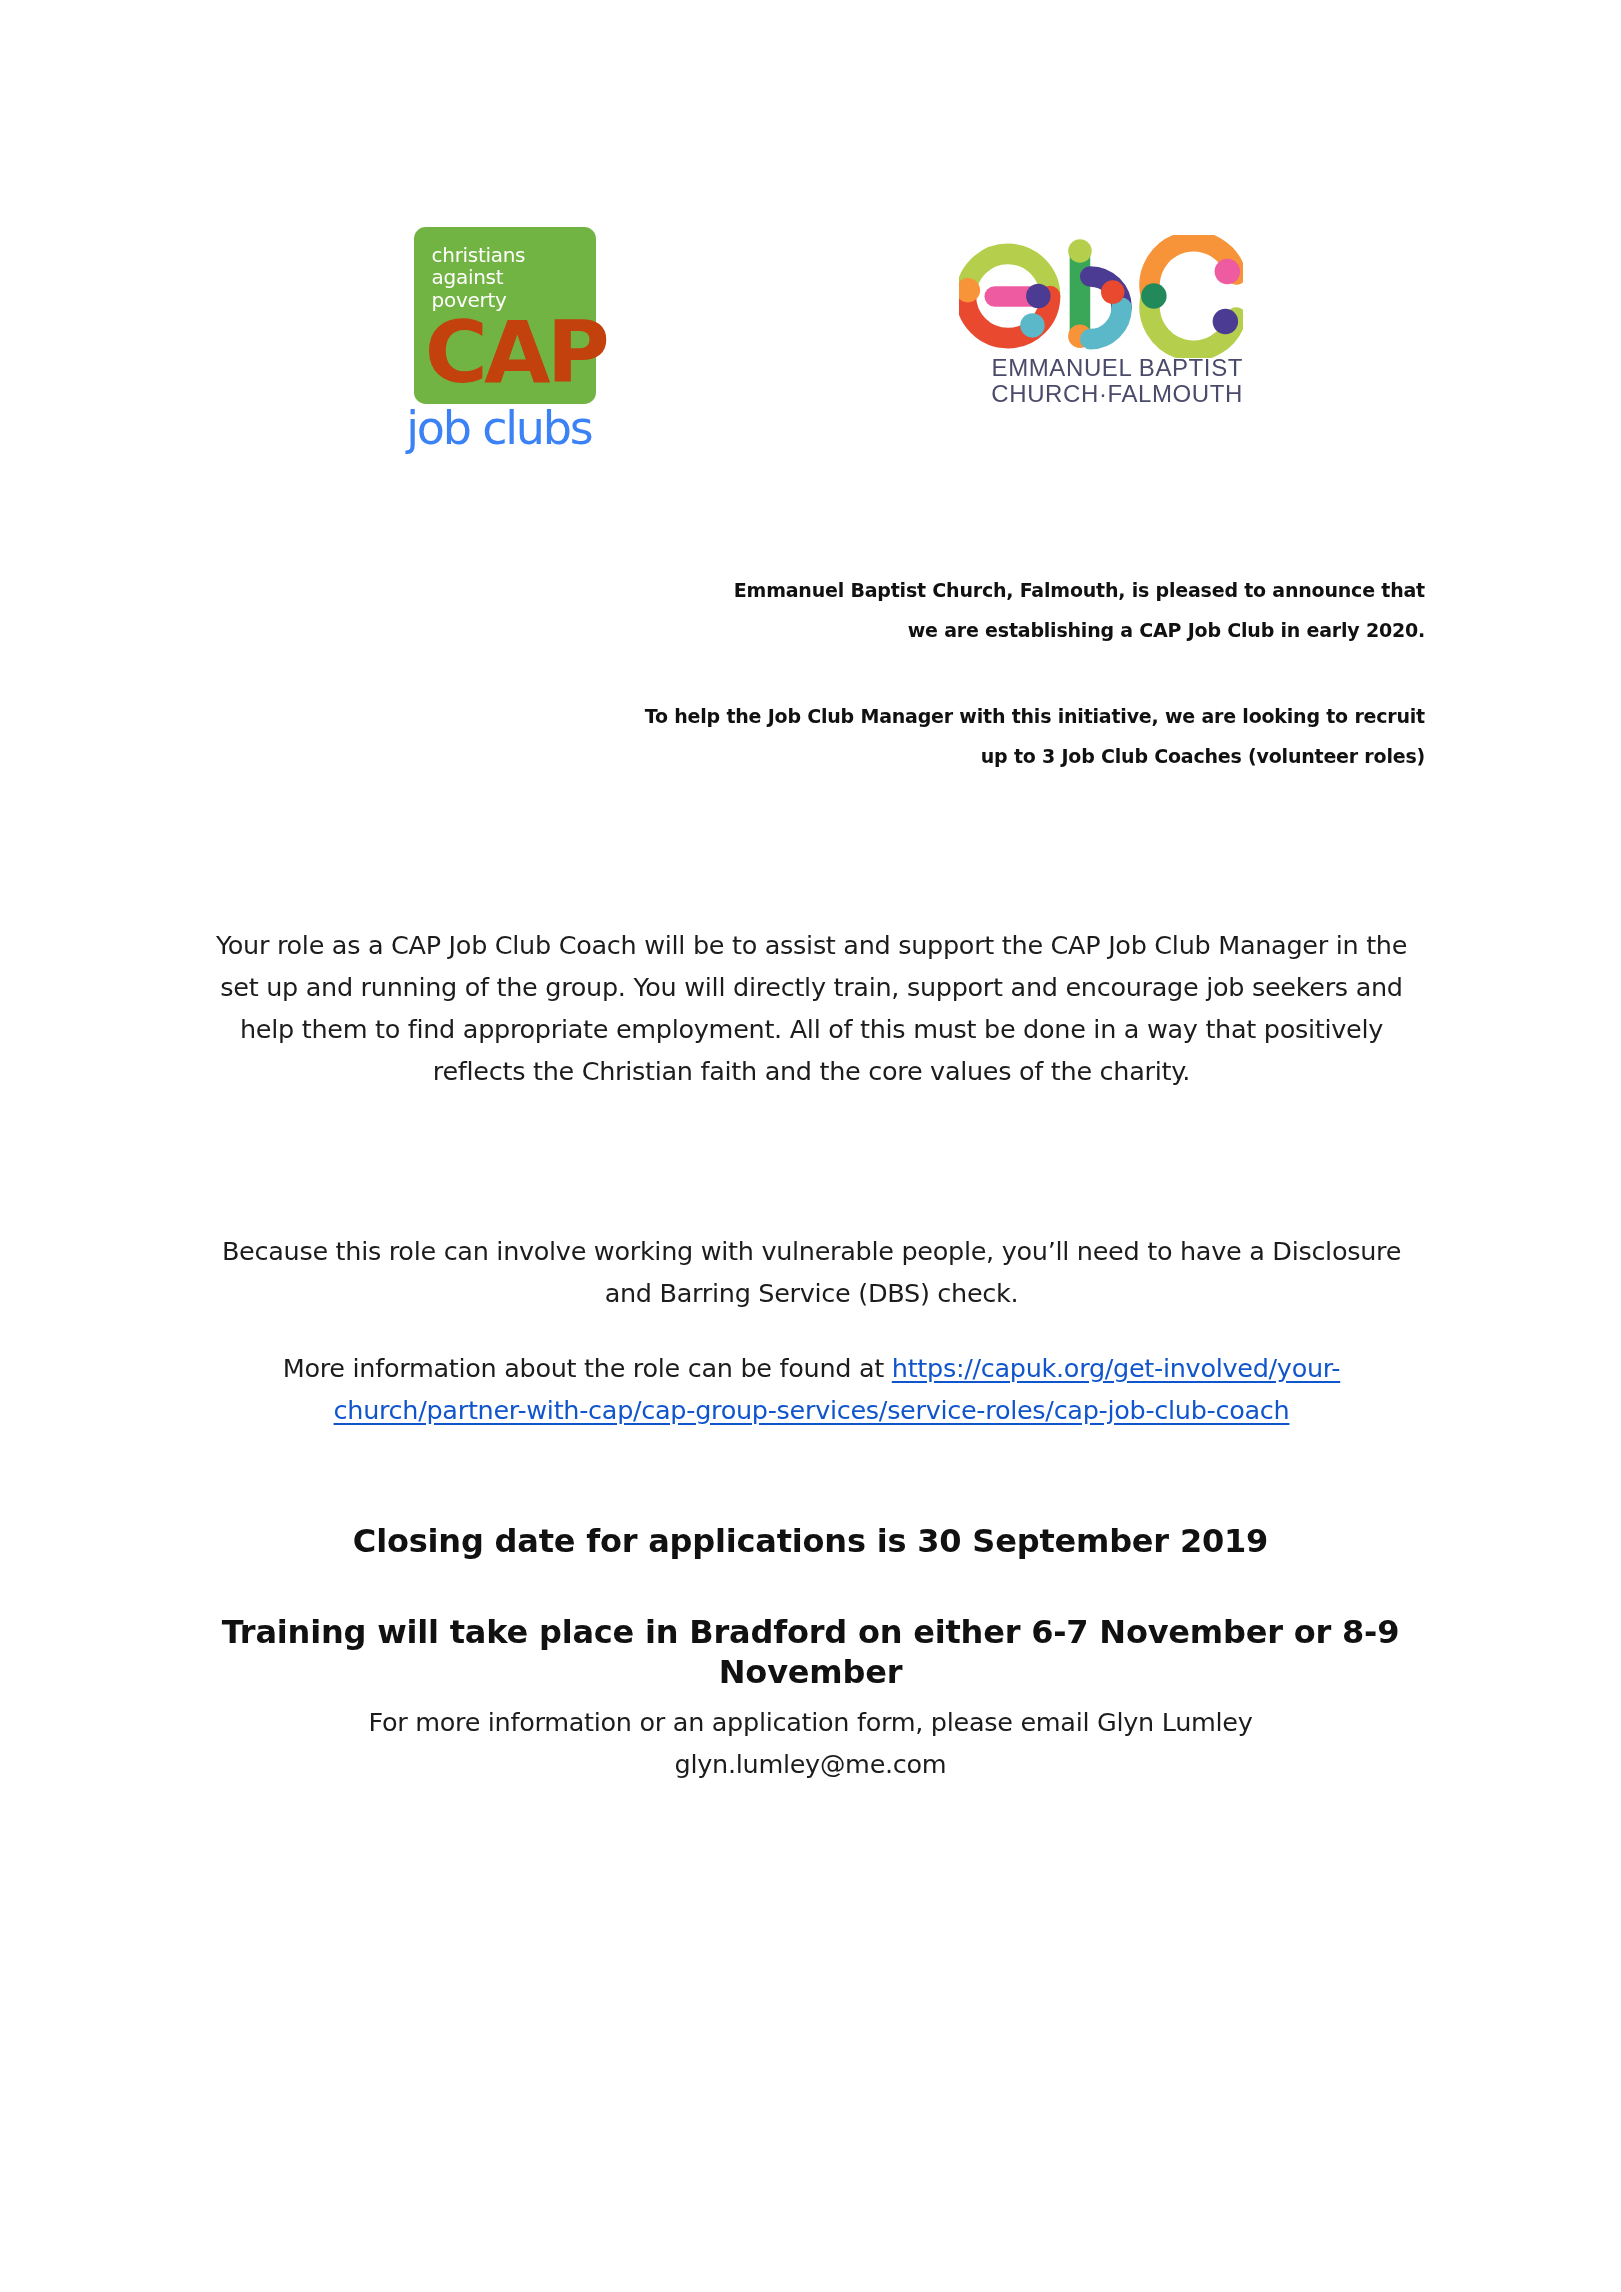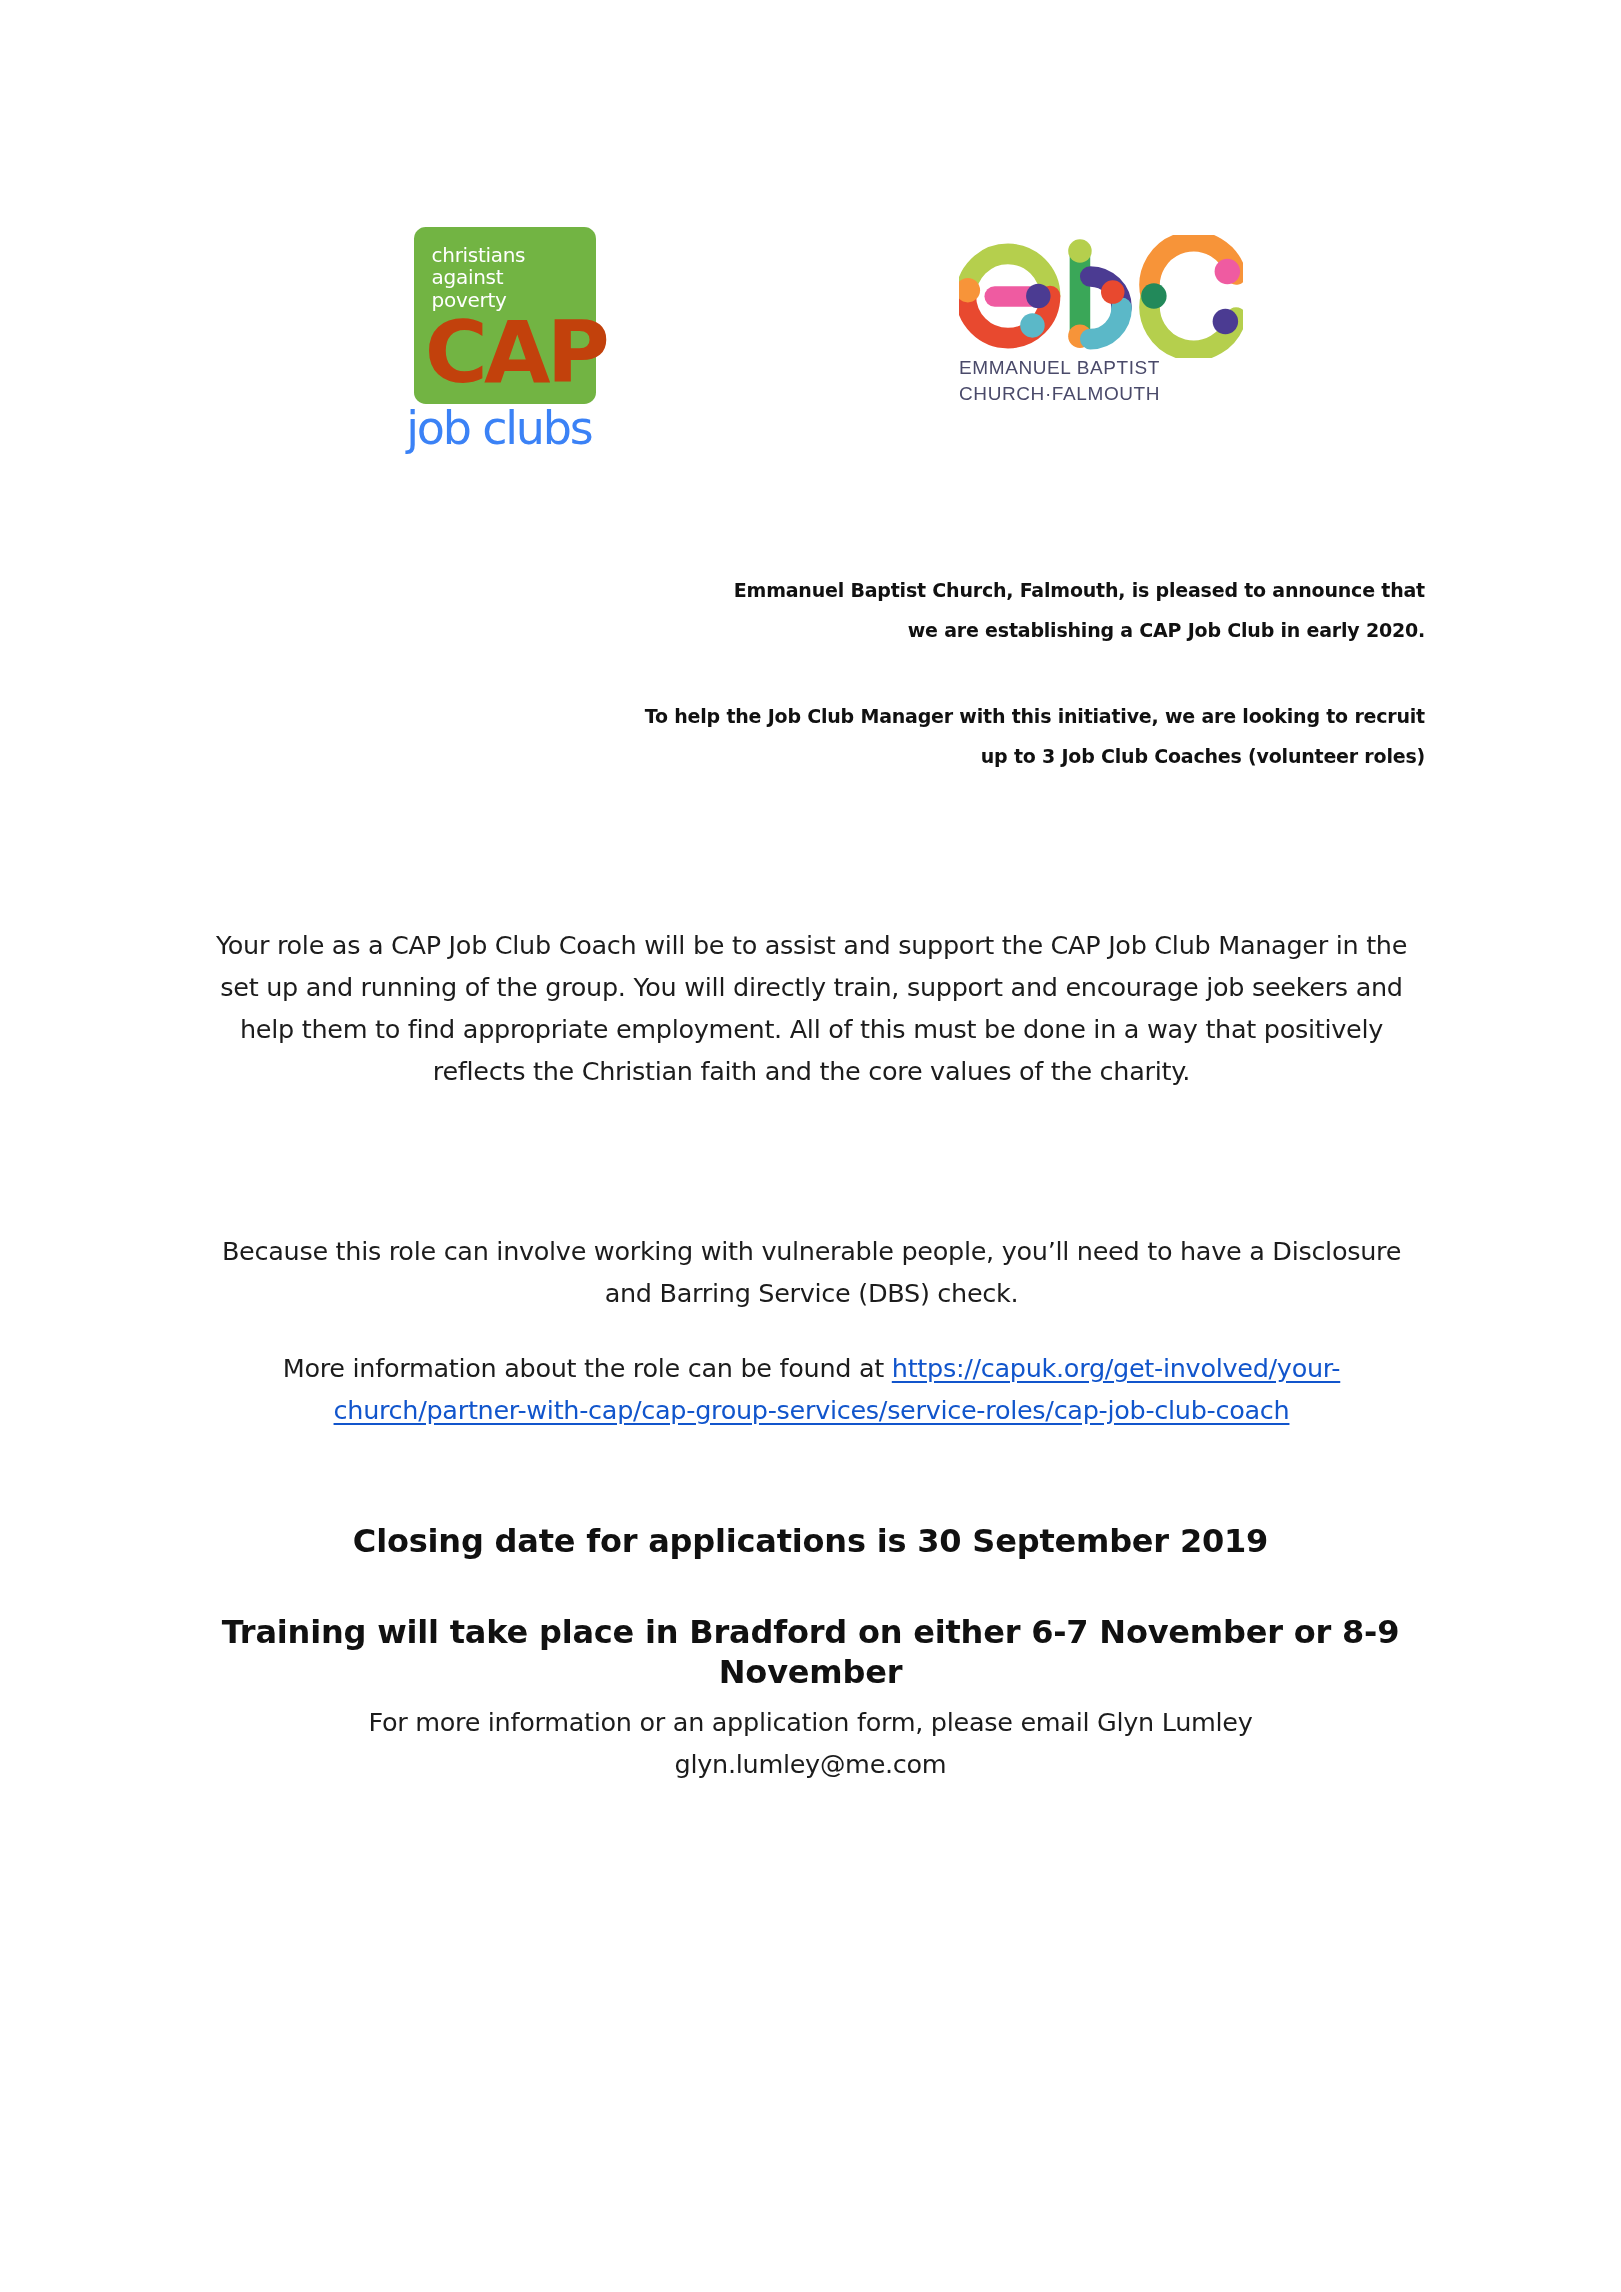--- a/index.html
+++ b/index.html
@@ -99,23 +99,23 @@
     left: 0;
     top: 0;
     width: 284px;
     height: 123px;
   }
   .ebc-name {
     position: absolute;
     left: 0;
     top: 120px;
     width: 284px;
-    text-align: left;
+    text-align: right;
     font-family: "Liberation Sans", sans-serif;
-    font-size: 19px;
+    font-size: 24px;
     line-height: 26.5px;
     letter-spacing: 0.6px;
     color: #4a4a6a;
     white-space: pre-line;
     font-weight: 400;
   }
 
   
   .headline {
     position: absolute;

